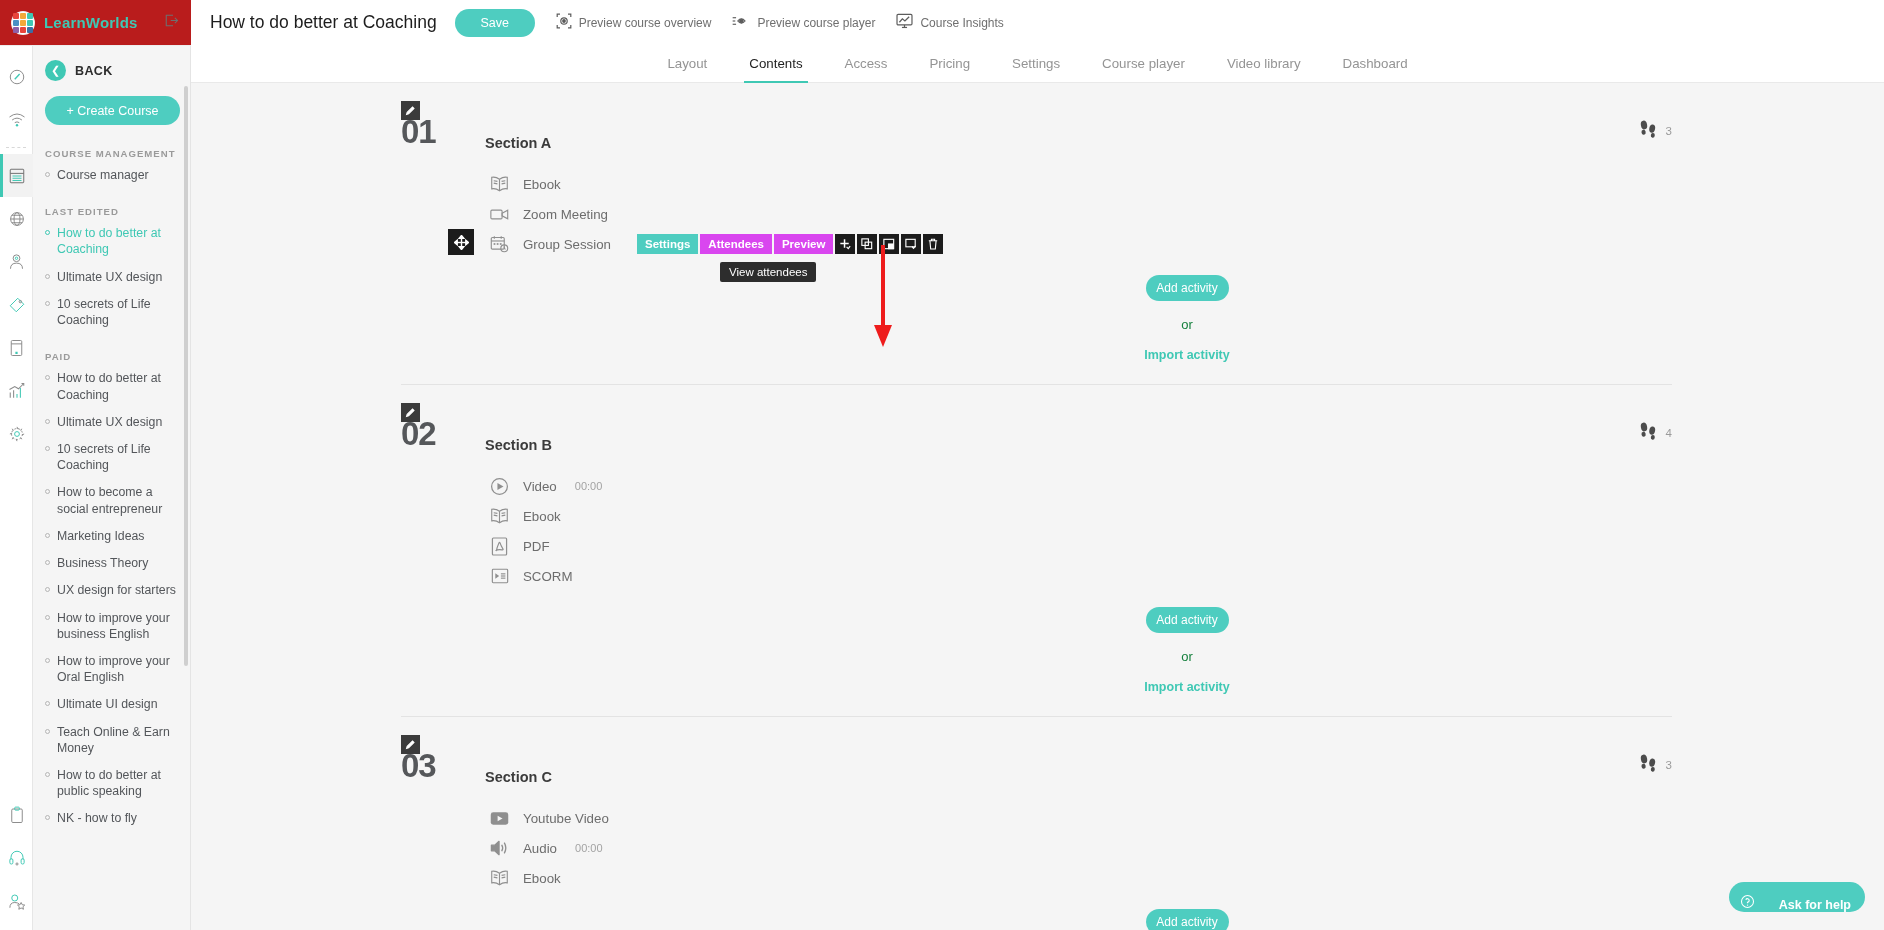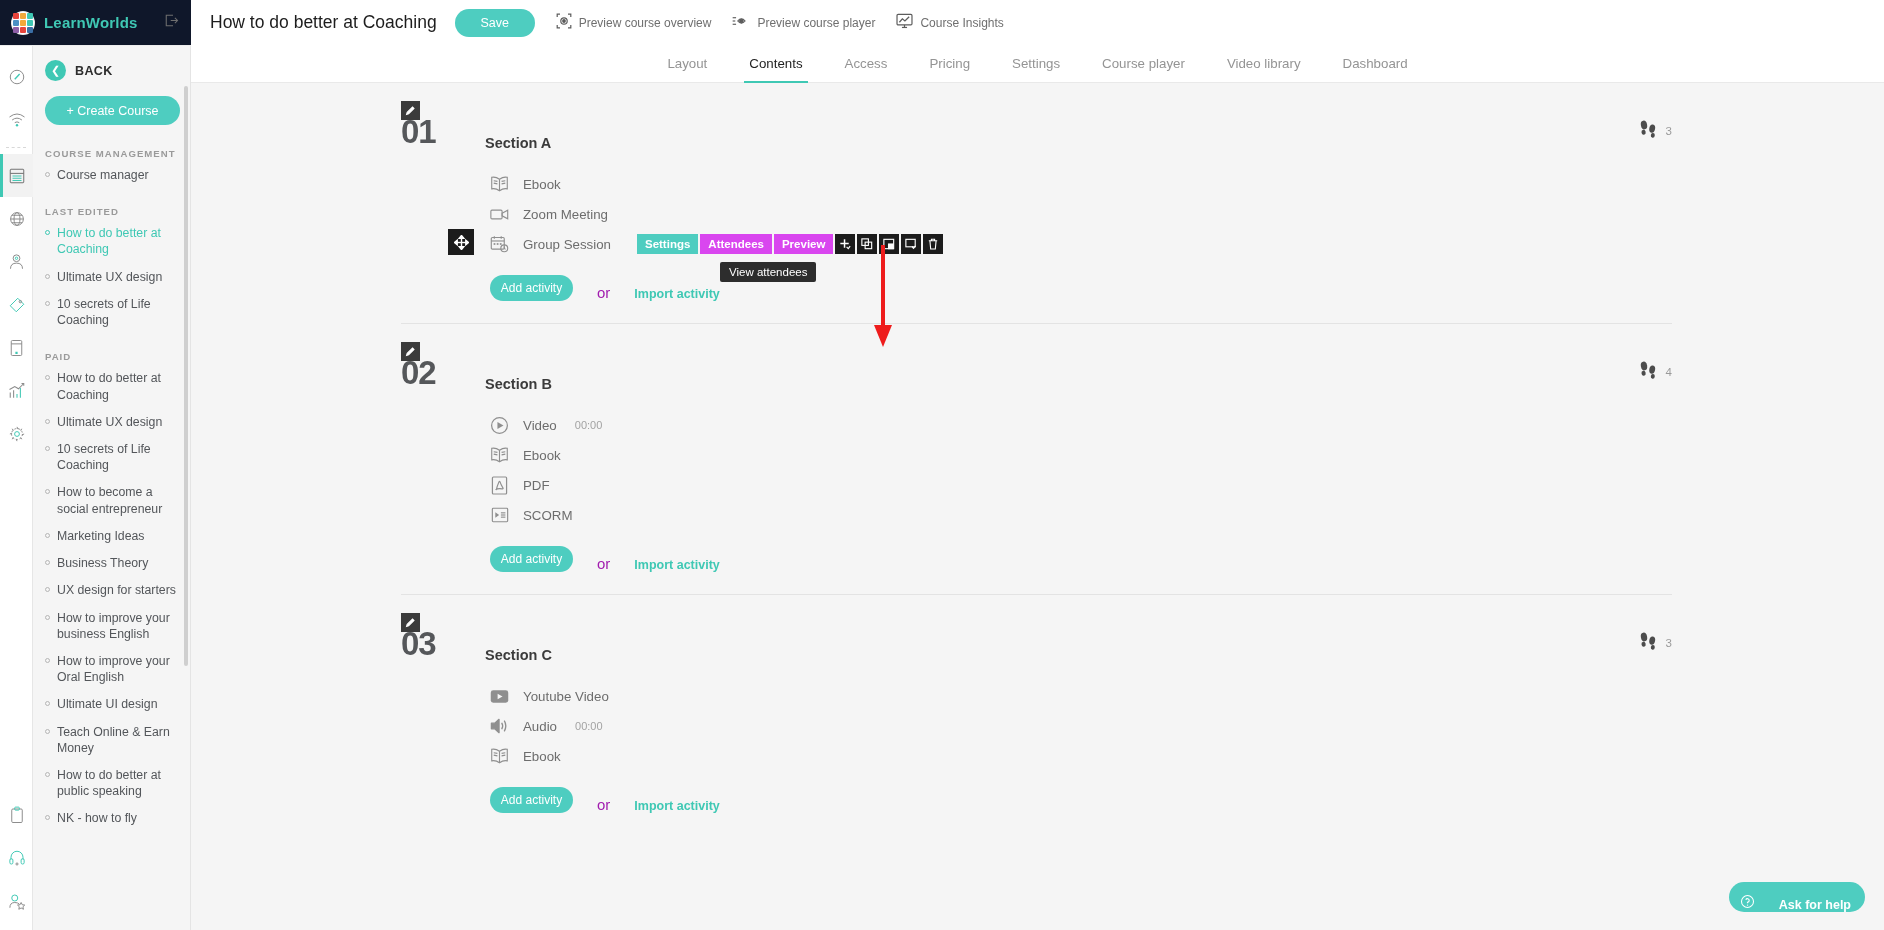--- a/index.html
+++ b/index.html
@@ -21,21 +21,21 @@
     width: 33px; height: 43px; display: flex; align-items: center; justify-content: center;
     cursor: pointer;
   }
   .rail-ico.active { background: #f2f2f2; box-shadow: inset 3px 0 0 #3fc8b4; }
   .rail-divider { margin: 6px 6px; border-top: 1px dashed #d8d8d8; }
   .rail-bottom { position: absolute; bottom: 0; left: 0; width: 33px; padding-bottom: 8px; }
 
   
   .brandbar {
     position: absolute; left: 0; top: 0; width: 191px; height: 46px;
-    background: #0f172a; display: flex; align-items: center; z-index: 8;
+    background: #b91c1c; display: flex; align-items: center; z-index: 8;
     border-bottom: 1px solid #ededed;
   }
   .brand-logo {
     width: 22px; height: 22px; margin-left: 12px; border-radius: 50%;
     background: #fff; display: grid; grid-template-columns: repeat(3,1fr);
     grid-template-rows: repeat(3,1fr); gap: 1px; padding: 1px;
     box-shadow: 0 0 0 1px #f0f0f0;
   }
   .brand-logo i { display: block; border-radius: 1px; }
   .brand-name {
@@ -143,26 +143,26 @@
   .sec-steps span { font-size: 11.5px; color: #9a9a9a; }
 
   .activities { padding-left: 89px; padding-top: 18px; }
   .act-row {
     display: flex; align-items: center; gap: 14px; height: 30px; position: relative;
   }
   .act-ico { width: 19px; display: flex; align-items: center; justify-content: center; }
   .act-label { font-size: 13.3px; color: #6d6d6d; }
   .act-time { font-size: 11px; color: #a3a3a3; margin-left: 4px; }
 
-  .act-footer { display: flex; align-items: flex-end; gap: 24px; padding-top: 16px; }
+  .act-footer { display: flex; align-items: center; gap: 16px; padding-top: 16px; flex-direction: column; }
   .add-activity {
     width: 83px; height: 26px; border-radius: 13px; background: #4ecdc0;
     border: none; color: #fff; font-size: 12px; cursor: pointer; font-family: inherit;
   }
-  .or-text { font-size: 15px; color: #a21caf; }
+  .or-text { font-size: 13px; color: #15803d; }
   .import-activity { font-size: 12.5px; color: #3fc8b4; font-weight: 700; cursor: pointer; }
 
   .sec-divider {
     margin: 22px 212px 0 210px; border-top: 1px solid #e3e3e3;
   }
 
   
   .drag-handle {
     position: absolute; left: -42px; top: 0; width: 26px; height: 26px;
     background: #1c1c1c; display: flex; align-items: center; justify-content: center;

